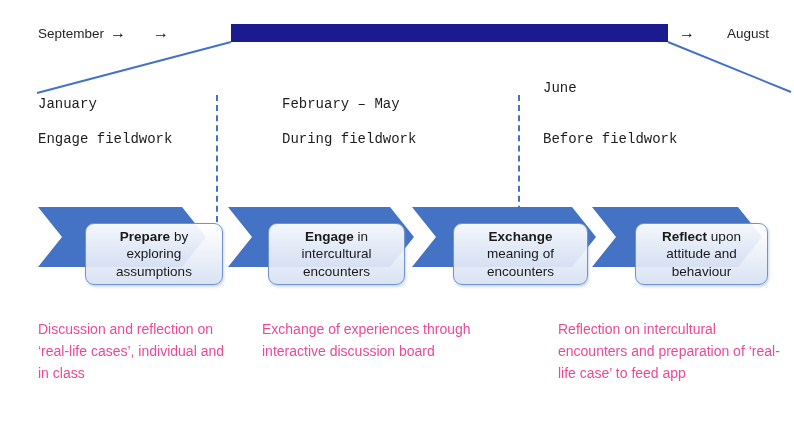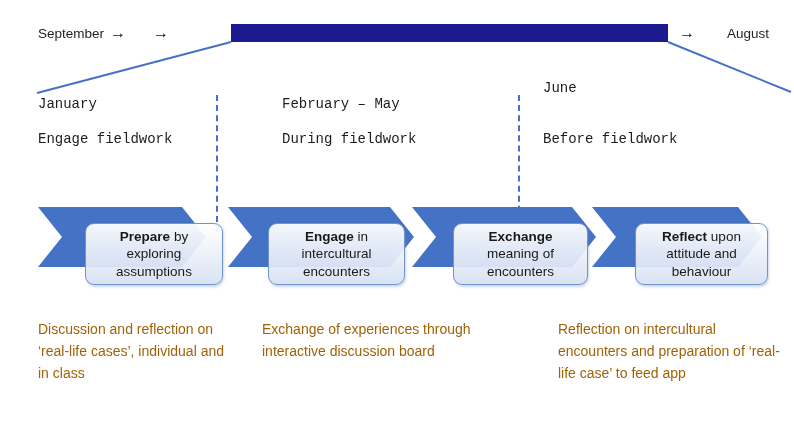--- a/index.html
+++ b/index.html
@@ -77,21 +77,21 @@
     padding: 2px 13px;
     color: #1a1a1a;
   }
   .step-box b { font-weight: bold; }
   
   .desc {
     position: absolute;
     top: 318px;
     font-size: 14px;
     line-height: 22px;
-    color: #a16207;
+    color: #ec4899;
   }
 </style>
 </head>
 <body>
 
 <div class="stage">
 
   <span class="tl-label" style="left:38px; top:26px">September</span>
   <span class="tl-arrow" style="left:110px; top:25px">→</span>
   <span class="tl-arrow" style="left:153px; top:25px">→</span>

